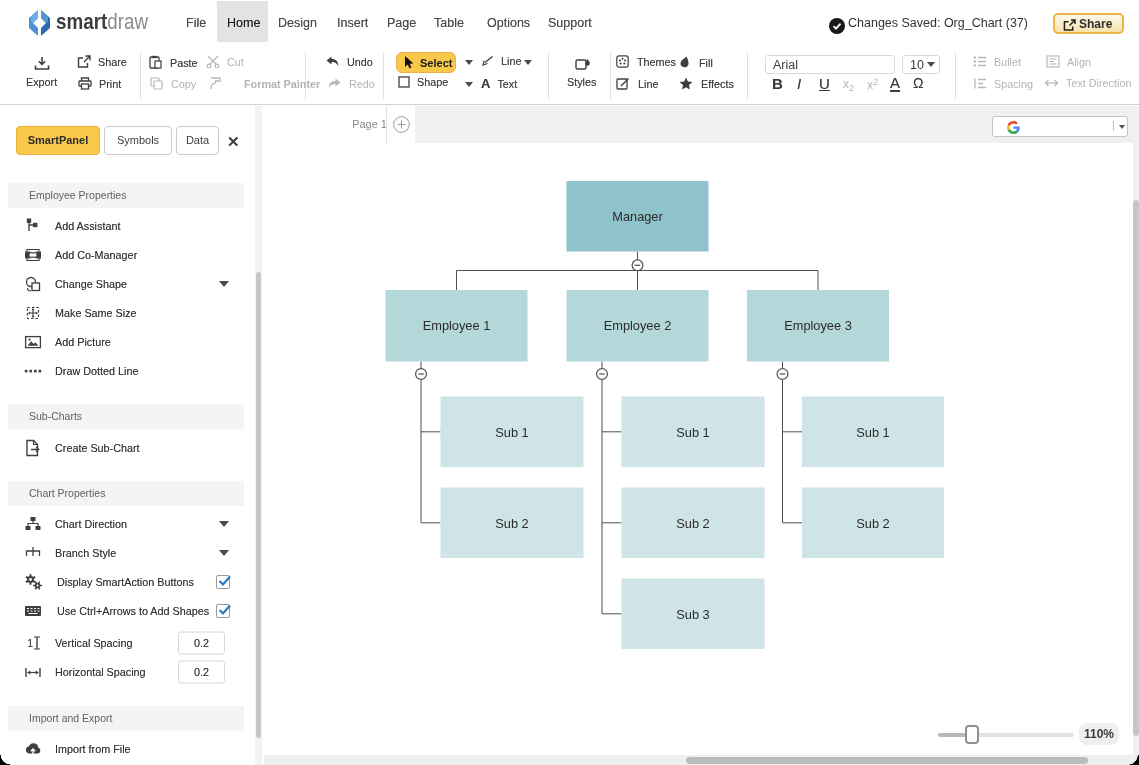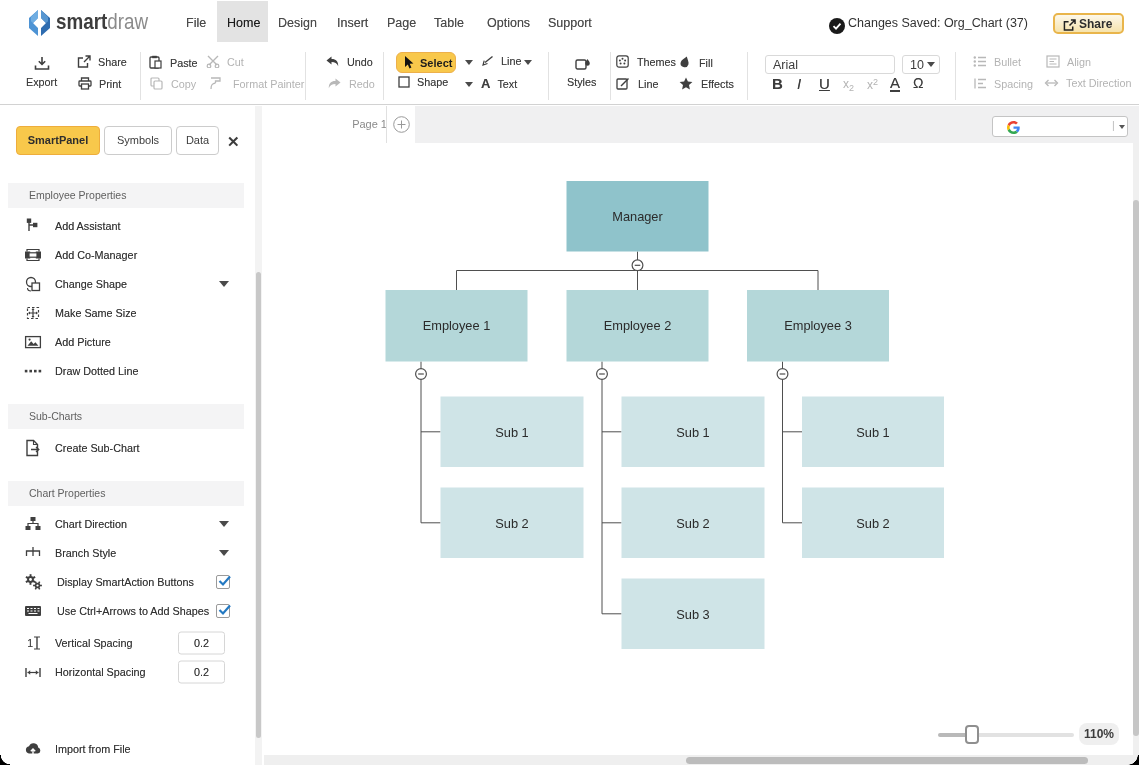--- a/index.html
+++ b/index.html
@@ -162,21 +162,21 @@
     <svg class="ticon" width="13" height="13" viewBox="0 0 13 13">
           <rect x="1" y="1" width="8" height="8" rx="1" stroke="#b8b8b8" stroke-width="1.2" fill="none"></rect>
           <rect x="4" y="4" width="8" height="8" rx="1" stroke="#b8b8b8" stroke-width="1.2" fill="#fff"></rect>
         </svg>
     <span style="margin-left:5px;">Copy</span>
   </div>
   <div class="tbtn dis" style="left:208px;top:30px;">
     <svg class="ticon" width="13" height="13" viewBox="0 0 13 13">
           <path d="M3 1 L12 1 L12 4 L7.5 4 L7.5 6 M7.5 6 C4 6.5 3 8 3 12" stroke="#b8b8b8" stroke-width="1.3" fill="none"></path>
         </svg>
-    <span style="margin-left:9px;">Format Painter</span>
+    <span style="margin-left:20px;font-weight:bold;">Format Painter</span>
   </div>
 
   <div class="tbtn" style="left:325px;top:8px;">
     <svg class="ticon" width="15" height="13" viewBox="0 0 15 13">
           <path d="M6.5,1.5 L1.5,5.5 L6.5,9.5 L6.5,7 C10,7 12,8.3 13.2,11.2 C13.4,6.2 10.5,3.8 6.5,4 Z" fill="#3f3f3f"></path>
         </svg>
     <span style="margin-left:4px;">Undo</span>
   </div>
   <div class="tbtn dis" style="left:327px;top:30px;">
     <svg class="ticon" width="15" height="13" viewBox="0 0 15 13" style="transform:scaleX(-1);">
@@ -436,20 +436,21 @@
   <div class="prow" style="top:551px;">
     <svg class="ic" viewBox="0 0 18 18">
           <path d="M2 5 V14 M16 5 V14" stroke="#3f3f3f" stroke-width="1.4"></path>
           <path d="M3.5 9.5 H14.5" stroke="#3f3f3f" stroke-width="1.2"></path>
           <path d="M6.2 7.3 L3.6 9.5 L6.2 11.7 Z M11.8 7.3 L14.4 9.5 L11.8 11.7 Z" fill="#3f3f3f"></path>
         </svg>
     <span class="lab">Horizontal Spacing</span>
     <div class="numin">0.2</div>
   </div>
 
+  <div class="phead" style="top:600px;">Import and Export</div>
   <div class="prow" style="top:628px;">
     <svg class="ic" viewBox="0 0 18 18">
           <path d="M5 13.5 A3.7 3.7 0 0 1 5 6.2 A4.8 4.8 0 0 1 14.2 7.5 A3.1 3.1 0 0 1 13.8 13.5 Z" fill="#3f3f3f"></path>
           <path d="M9 14 V9.5 M6.8 11.2 L9 9 L11.2 11.2" stroke="#fff" stroke-width="1.4" fill="none"></path>
         </svg>
     <span class="lab">Import from File</span>
   </div>
 </div>
 
 <div id="tabbar">

